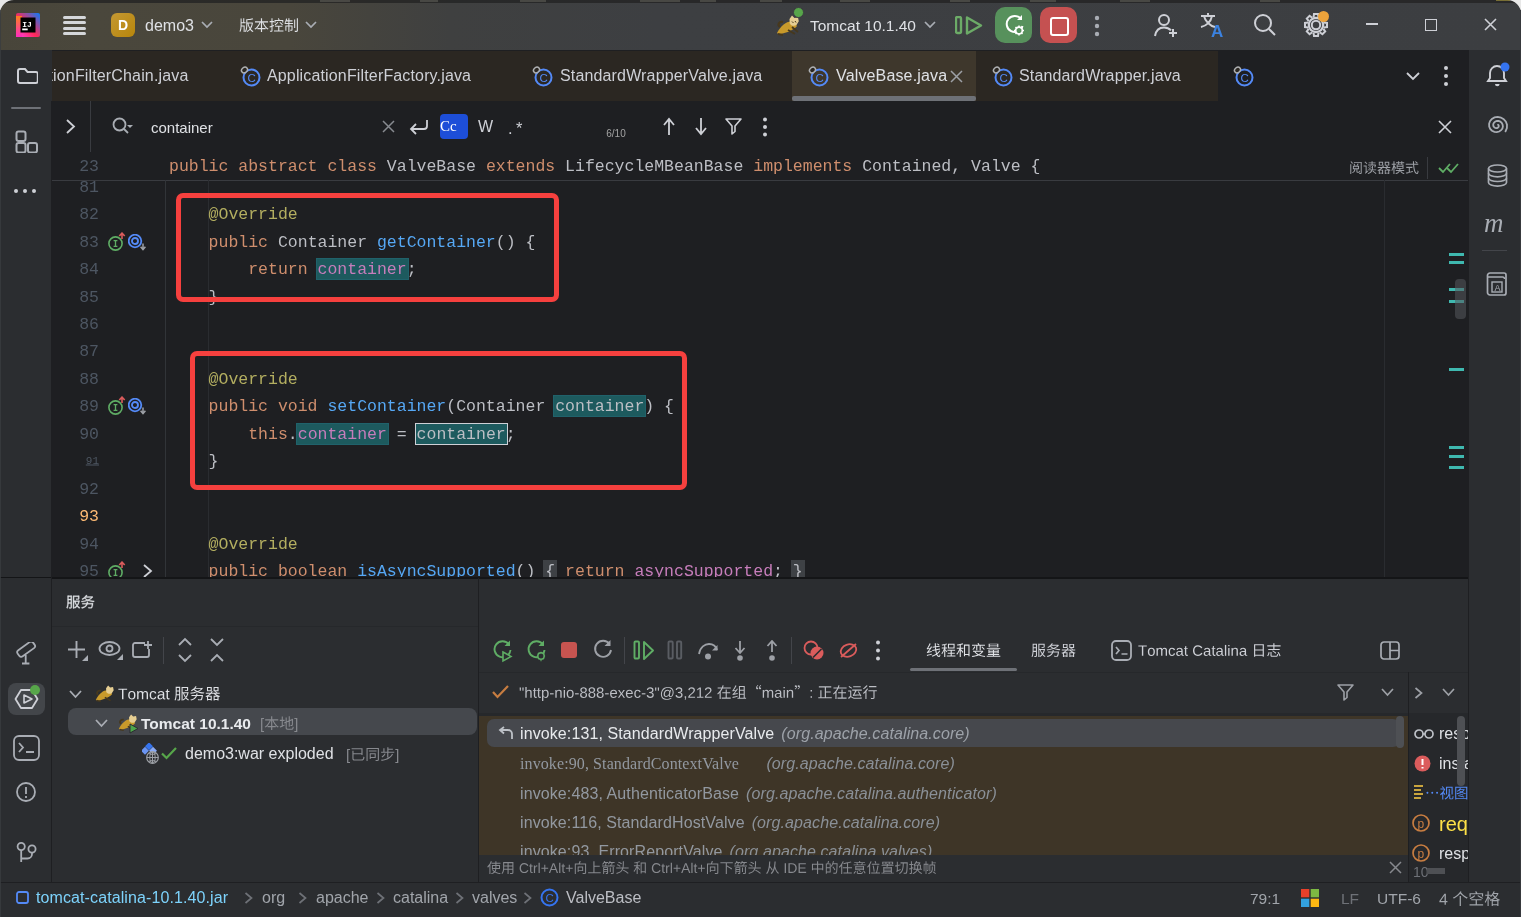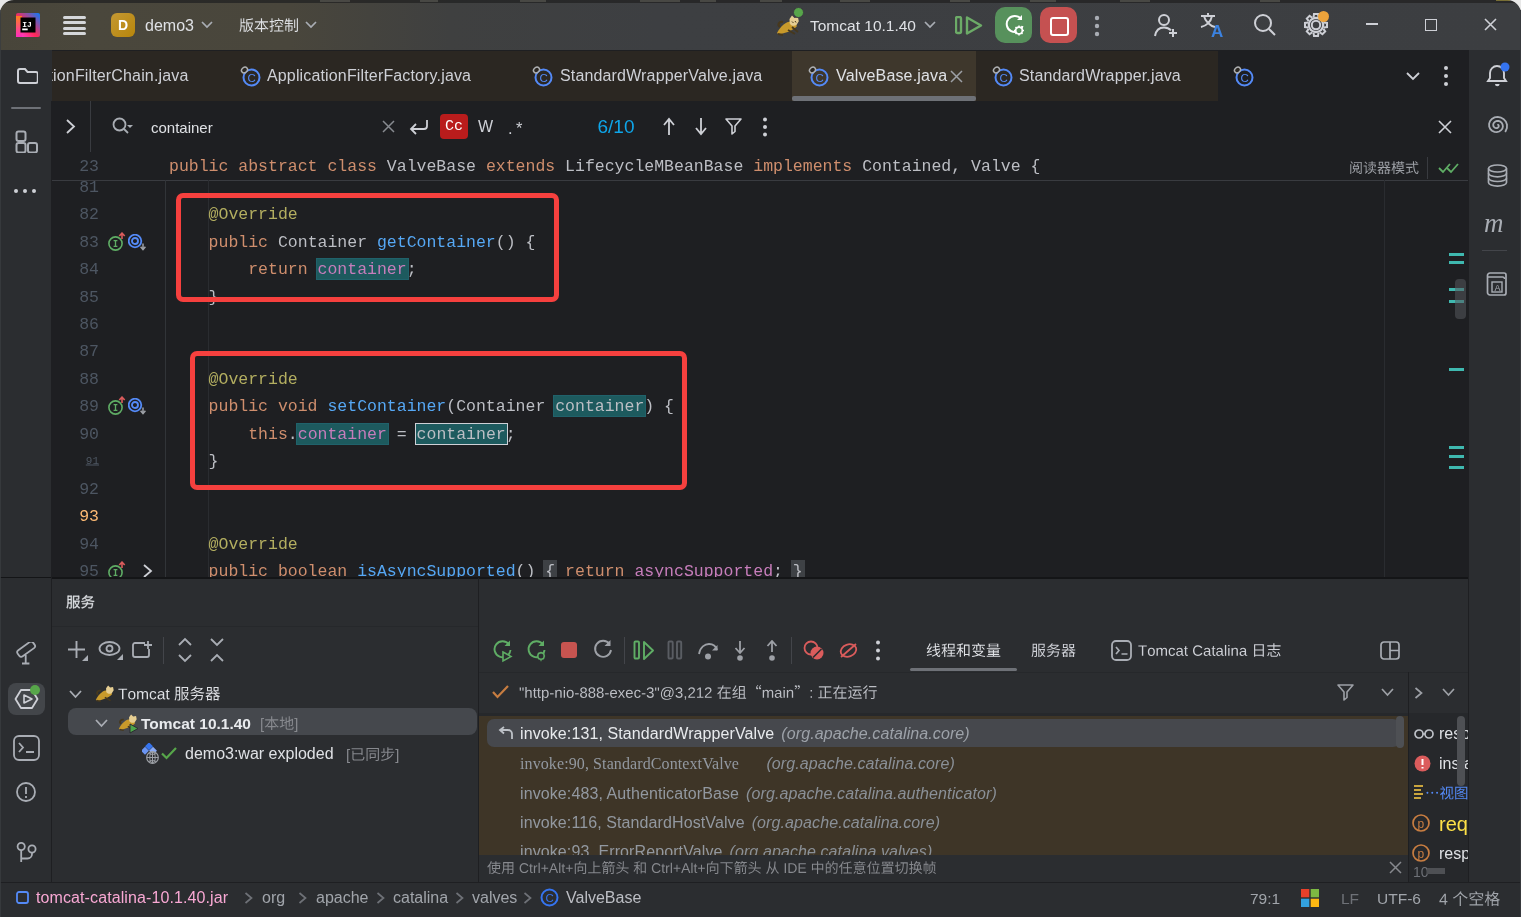--- a/index.html
+++ b/index.html
@@ -183,24 +183,24 @@
     <path d="M15 8l3 3 3-3" fill="#A9ADB4"></path>
   </svg>
 <div style="position:absolute;top:126.5px;transform:translateY(-50%);font-family:'Liberation Sans',sans-serif;font-size:15px;color:#DFE1E5;font-weight:400;letter-spacing:0.0px;white-space:pre;line-height:19px;left:151px;">container</div>
 <svg style="position:absolute;left:382px;top:120px" width="13" height="13" viewBox="0 0 13 13" fill="none">
     <path d="M1 1l11 11M12 1L1 12" stroke="#878A90" stroke-width="1.5"></path>
   </svg>
 <svg style="position:absolute;left:408px;top:118px" width="22" height="17" viewBox="0 0 22 17" fill="none">
     <path d="M19 2v6a3 3 0 0 1-3 3H4" stroke="#CED0D6" stroke-width="1.8" fill="none"></path>
     <path d="M8 6l-5 5 5 5" stroke="#CED0D6" stroke-width="1.8" fill="none"></path>
   </svg>
-<div style="position:absolute;left:440px;top:114px;width:28px;height:25px;background:#b91c1c;border-radius:4px;color:#fff;font-family:Liberation Mono, monospace;font-size:15px;text-align:center;line-height:25px">Cc</div>
+<div style="position:absolute;left:440px;top:114px;width:28px;height:25px;background:#1d4ed8;border-radius:4px;color:#fff;font-family:Liberation Serif, serif;font-size:15px;text-align:left;line-height:25px">Cc</div>
 <div style="position:absolute;top:127.0px;transform:translateY(-50%);font-family:'Liberation Sans',sans-serif;font-size:16px;color:#CED0D6;font-weight:400;letter-spacing:0.0px;white-space:pre;line-height:20px;left:478px;">W</div>
 <div style="position:absolute;top:128.0px;transform:translateY(-50%);font-family:'Liberation Sans',sans-serif;font-size:16.5px;color:#CED0D6;font-weight:400;letter-spacing:0.0px;white-space:pre;line-height:21px;left:508px;">. *</div>
-<div style="position:absolute;top:127.0px;transform:translateY(-50%);font-family:'Liberation Sans',sans-serif;font-size:19px;color:#0ea5e9;font-weight:400;letter-spacing:0.0px;white-space:pre;line-height:18px;left:616px;transform:translate(-50%,-50%);">6/10</div>
+<div style="position:absolute;top:134px;transform:translateY(-50%);font-family:'Liberation Sans',sans-serif;font-size:10px;color:#a3a3a3;font-weight:400;letter-spacing:0.0px;white-space:pre;line-height:18px;left:616px;transform:translate(-50%,-50%);">6/10</div>
 <svg style="position:absolute;left:662px;top:117px" width="14" height="19" viewBox="0 0 14 19" fill="none">
     <path d="M7 18V2M2 8l5-6 5 6" stroke="#CED0D6" stroke-width="1.8" fill="none"></path>
   </svg>
 <svg style="position:absolute;left:694px;top:117px" width="14" height="19" viewBox="0 0 14 19" fill="none">
     <path d="M7 1v16M2 11l5 6 5-6" stroke="#CED0D6" stroke-width="1.8" fill="none"></path>
   </svg>
 <svg style="position:absolute;left:725px;top:118px" width="17" height="17" viewBox="0 0 17 17" fill="none">
     <path d="M1 1h15l-6 7v5.5l-3 2.5v-8z" stroke="#CED0D6" stroke-width="1.6" fill="none" stroke-linejoin="round"></path>
   </svg>
 <svg style="position:absolute;left:762px;top:117px" width="6" height="20" viewBox="0 0 6 20" fill="none">
@@ -693,21 +693,21 @@
   </svg>
 <svg style="position:absolute;left:16px;top:840px" width="22" height="22" viewBox="0 0 22 22" fill="none">
     <circle cx="5.2" cy="6.5" r="3.6" stroke="#A9ADB4" stroke-width="1.8"></circle>
     <circle cx="16" cy="9" r="3.6" stroke="#A9ADB4" stroke-width="1.8"></circle>
     <path d="M5.2 10.1V22M16 12.6v1.4a4.5 4.5 0 0 1-4.5 4.5H5.2" stroke="#A9ADB4" stroke-width="1.8" fill="none"></path>
   </svg>
 <div style="position:absolute;left:0;top:882px;width:1521px;height:35px;background:#2B2D30;border-top:1px solid #1E1F22;box-sizing:border-box"></div>
 <svg style="position:absolute;left:16px;top:891px" width="13" height="13" viewBox="0 0 13 13" fill="none">
     <rect x="1" y="1" width="11" height="11" rx="2" stroke="#548AF7" stroke-width="1.8"></rect>
   </svg>
-<div style="position:absolute;top:898.0px;transform:translateY(-50%);font-family:'Liberation Sans',sans-serif;font-size:16px;color:#f9a8d4;font-weight:400;letter-spacing:0.1px;white-space:pre;line-height:20px;left:36px;">tomcat-catalina-10.1.40.jar</div>
+<div style="position:absolute;top:898.0px;transform:translateY(-50%);font-family:'Liberation Sans',sans-serif;font-size:16px;color:#7dd3fc;font-weight:400;letter-spacing:0.1px;white-space:pre;line-height:20px;left:36px;">tomcat-catalina-10.1.40.jar</div>
 <svg style="position:absolute;left:244px;top:892px" width="9" height="12" viewBox="0 0 9 12" fill="none">
     <path d="M1.5 1l6 5-6 5" stroke="#6E7177" stroke-width="1.7" fill="none"></path>
   </svg>
 <div style="position:absolute;top:898.0px;transform:translateY(-50%);font-family:'Liberation Sans',sans-serif;font-size:16px;color:#A1A5AB;font-weight:400;letter-spacing:0.0px;white-space:pre;line-height:20px;left:262px;">org</div>
 <svg style="position:absolute;left:298px;top:892px" width="9" height="12" viewBox="0 0 9 12" fill="none">
     <path d="M1.5 1l6 5-6 5" stroke="#6E7177" stroke-width="1.7" fill="none"></path>
   </svg>
 <div style="position:absolute;top:898.0px;transform:translateY(-50%);font-family:'Liberation Sans',sans-serif;font-size:16px;color:#A1A5AB;font-weight:400;letter-spacing:0.0px;white-space:pre;line-height:20px;left:316px;">apache</div>
 <svg style="position:absolute;left:376px;top:892px" width="9" height="12" viewBox="0 0 9 12" fill="none">
     <path d="M1.5 1l6 5-6 5" stroke="#6E7177" stroke-width="1.7" fill="none"></path>

